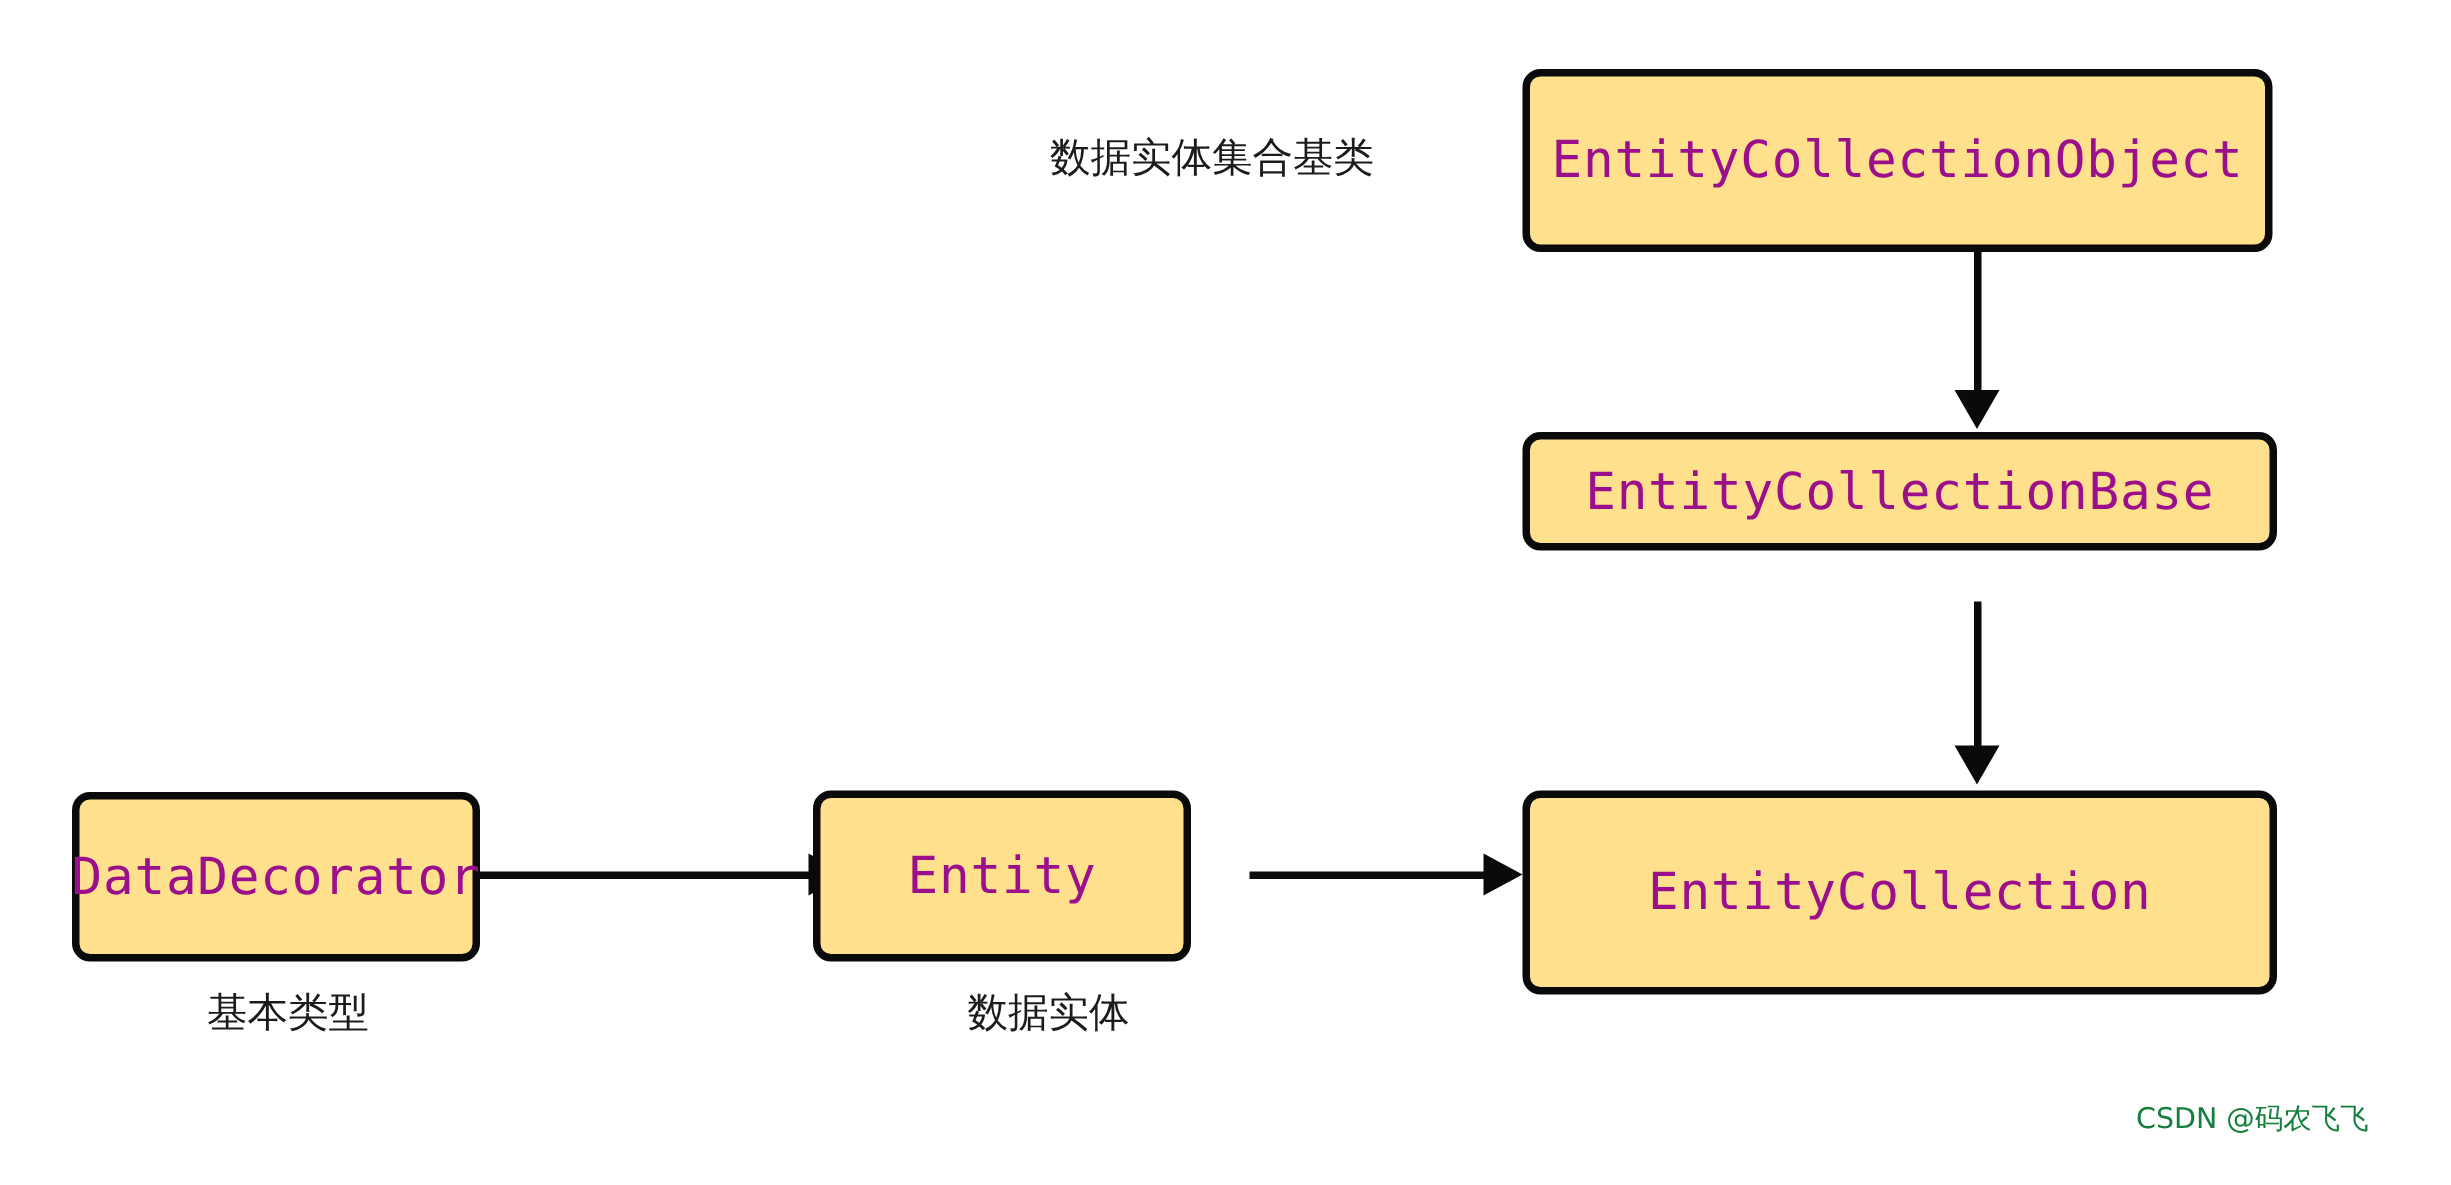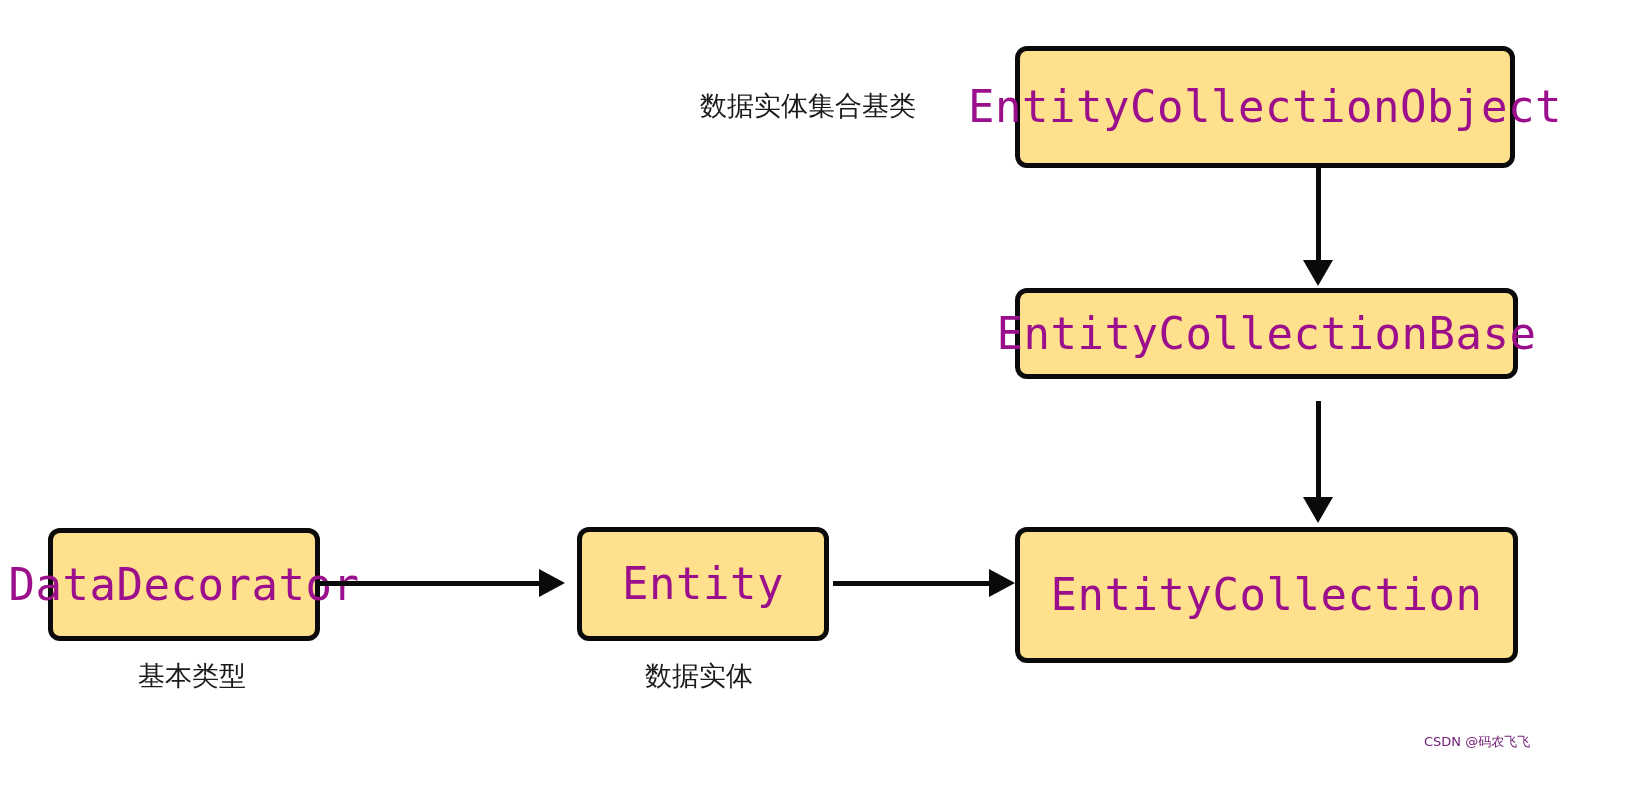--- a/index.html
+++ b/index.html
@@ -25,21 +25,21 @@
     background: #ffe08c;
     border: 5px solid #0a0a0a;
     border-radius: 12px;
     display: flex;
     align-items: center;
     justify-content: center;
   }
   .node-label {
     font-family: "DejaVu Sans Mono", "Liberation Mono", monospace;
     color: #9c0f8c;
-    font-size: 44px;
+    font-size: 34px;
     letter-spacing: 0.5px;
     white-space: nowrap;
     line-height: 1;
   }
   
   .overflow-right .node-label {
     position: absolute;
     left: 50%;
     transform: translateX(-50%);
     overflow: visible;
@@ -80,54 +80,54 @@
   .arrow-right {
     border-top: 14px solid transparent;
     border-bottom: 14px solid transparent;
     border-left: 26px solid #0a0a0a;
   }
 
   
   .watermark {
     position: absolute;
     font-family: "DejaVu Sans", "Liberation Sans", sans-serif;
-    font-size: 13px;
-    color: #701a75;
+    font-size: 19px;
+    color: #15803d;
     white-space: nowrap;
   }
 </style>
 </head>
 <body>
 
 <div id="canvas">
 
   <div class="node overflow-right" style="left:1015px; top:46px; width:500px; height:122px;">
     <span class="node-label">EntityCollectionObject</span>
   </div>
 
   <div class="cn-label" style="left:700px; top:92px;">数据实体集合基类</div>
 
   <div class="edge edge-v" style="left:1316px; top:168px; height:96px;"></div>
   <div class="arrowhead arrow-down" style="left:1303px; top:260px;"></div>
 
-  <div class="node" style="left:1015px; top:288px; width:503px; height:91px;">
+  <div class="node" style="left:1015px; top:288px; width:503px; height:79px;">
     <span class="node-label">EntityCollectionBase</span>
   </div>
 
   <div class="edge edge-v" style="left:1316px; top:401px; height:98px;"></div>
   <div class="arrowhead arrow-down" style="left:1303px; top:497px;"></div>
 
   <div class="node overflow-right" style="left:48px; top:528px; width:272px; height:113px;">
     <span class="node-label">DataDecorator</span>
   </div>
 
   <div class="edge edge-h" style="left:320px; top:581px; width:222px;"></div>
   <div class="arrowhead arrow-right" style="left:539px; top:569px;"></div>
 
-  <div class="node" style="left:577px; top:527px; width:252px; height:114px;">
+  <div class="node" style="left:542px; top:527px; width:252px; height:114px;">
     <span class="node-label">Entity</span>
   </div>
 
   <div class="edge edge-h" style="left:833px; top:581px; width:160px;"></div>
   <div class="arrowhead arrow-right" style="left:989px; top:569px;"></div>
 
   <div class="node" style="left:1015px; top:527px; width:503px; height:136px;">
     <span class="node-label">EntityCollection</span>
   </div>
 

